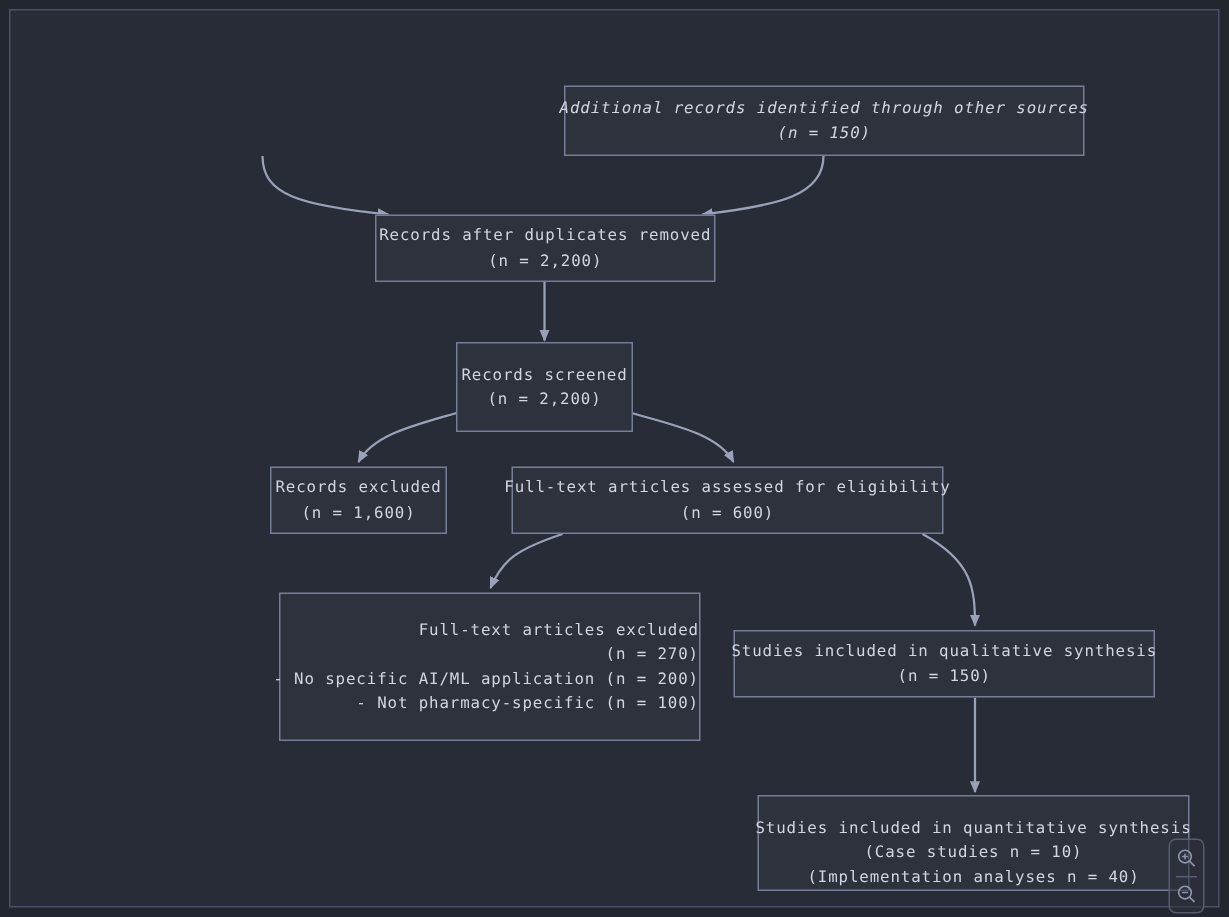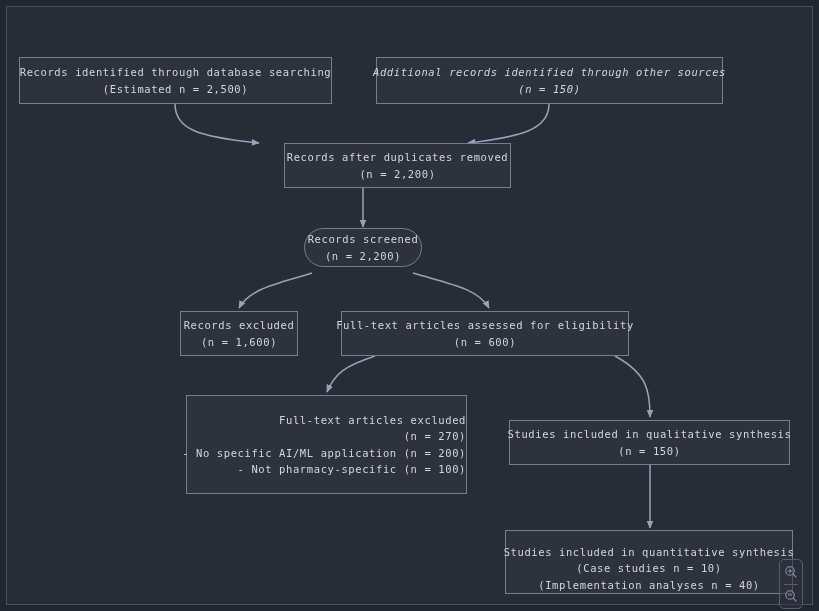--- a/index.html
+++ b/index.html
@@ -107,36 +107,32 @@
       <path d="M413,273 C446,283 478,288 489,308"></path>
 
       <path d="M375,356 C345,366 335,373 327,392"></path>
 
       <path d="M615,356 C648,374 650,392 650,417"></path>
 
       <path d="M650,465 L650,528"></path>
     </g>
   </svg>
 
-  <div class="node" style="left:19px; top:57px; width:313px; height:47px;">
-    <span class="line">Records identified through database searching</span>
-    <span class="line">(Estimated n = 2,500)</span>
-  </div>
 
   <div class="node" style="left:376px; top:57px; width:347px; height:47px;font-style:italic;">
     <span class="line">Additional records identified through other sources</span>
     <span class="line">(n = 150)</span>
   </div>
 
-  <div class="node" style="left:250px; top:143px; width:227px; height:45px;margin-left:34px;">
+  <div class="node" style="left:250px; top:143px; width:227px; height:45px;">
     <span class="line">Records after duplicates removed</span>
     <span class="line">(n = 2,200)</span>
   </div>
 
-  <div class="node" style="left:304px; top:228px; width:118px; height:39px;border-radius:21px;">
+  <div class="node" style="left:304px; top:228px; width:118px; height:60px;">
     <span class="line">Records screened</span>
     <span class="line">(n = 2,200)</span>
   </div>
 
   <div class="node" style="left:180px; top:311px; width:118px; height:45px;">
     <span class="line">Records excluded</span>
     <span class="line">(n = 1,600)</span>
   </div>
 
   <div class="node" style="left:341px; top:311px; width:288px; height:45px;">
@@ -144,21 +140,21 @@
     <span class="line">(n = 600)</span>
   </div>
 
   <div class="node" style="left:186px; top:395px; width:281px; height:99px;align-items:flex-end;">
     <span class="line">Full-text articles excluded</span>
     <span class="line">(n = 270)</span>
     <span class="line">- No specific AI/ML application (n = 200)</span>
     <span class="line">- Not pharmacy-specific (n = 100)</span>
   </div>
 
-  <div class="node" style="left:509px; top:420px; width:281px; height:45px;">
+  <div class="node" style="left:489px; top:420px; width:281px; height:45px;">
     <span class="line">Studies included in qualitative synthesis</span>
     <span class="line">(n = 150)</span>
   </div>
 
   <div class="node" style="left:505px; top:530px; width:288px; height:64px;justify-content:flex-end;">
     <span class="line">Studies included in quantitative synthesis</span>
     <span class="line">(Case studies n = 10)</span>
     <span class="line">(Implementation analyses n = 40)</span>
   </div>
 

